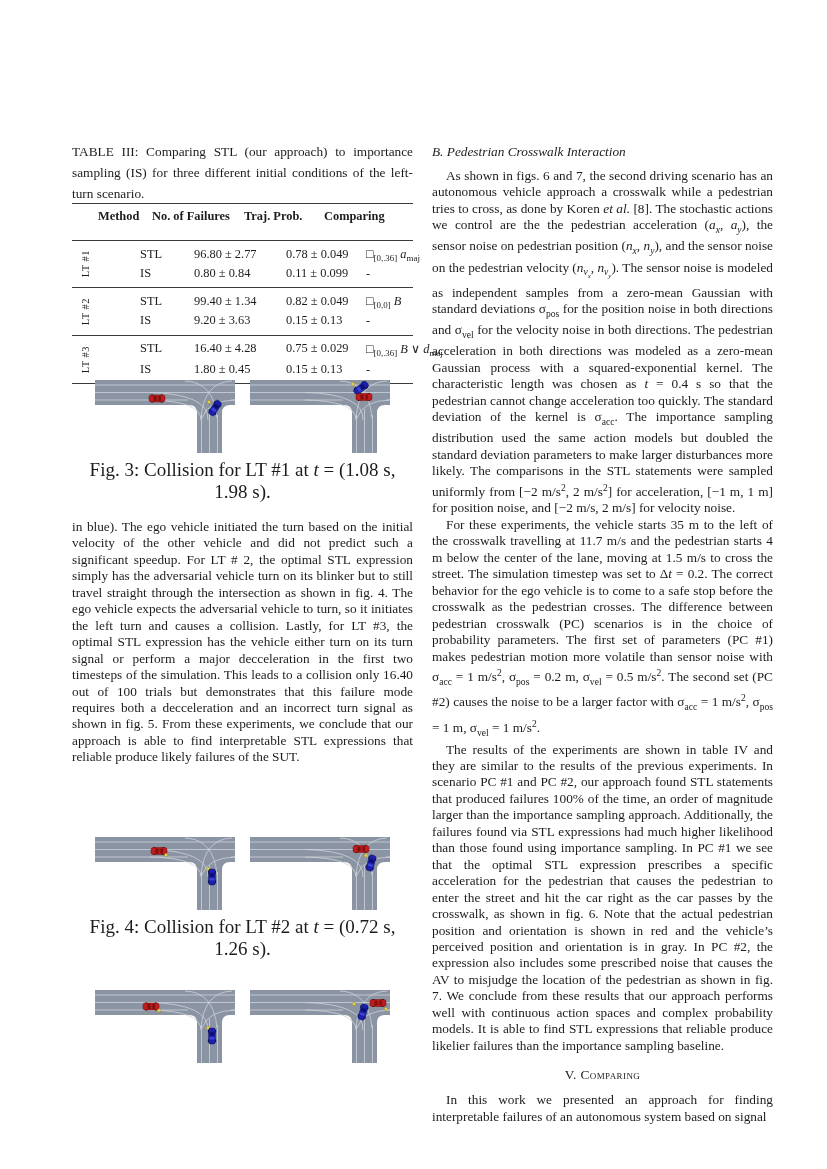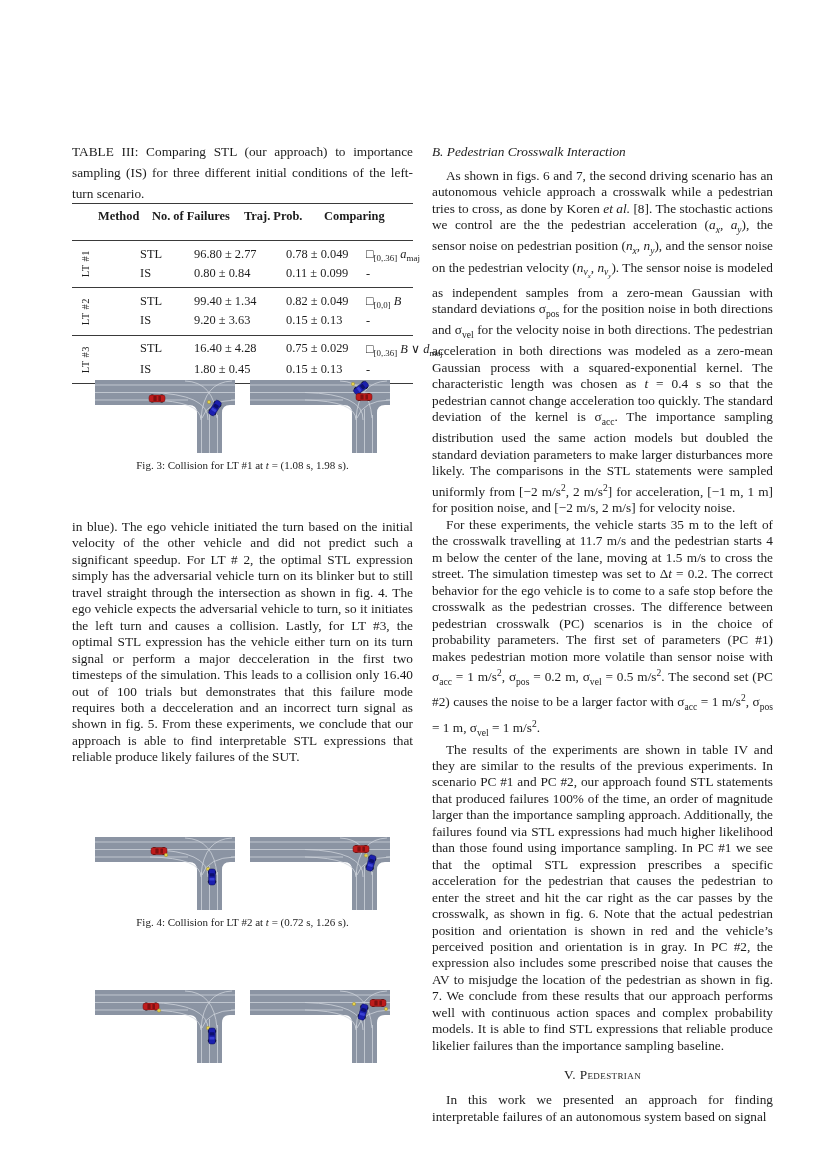--- a/index.html
+++ b/index.html
@@ -3,21 +3,21 @@
 <meta charset="utf-8">
 <style>
   html,body{margin:0;padding:0;background:#e8e8e8;}
   .page{position:relative;width:827px;height:1169px;background:#ffffff;margin:0 auto;
         font-family:"Liberation Serif","DejaVu Serif",serif;color:#1c1c1c;overflow:hidden;}
   .blk{position:absolute;}
   .col{width:341px;}
   p{margin:0;}
   .just{text-align:justify;font-size:13.3px;line-height:16.45px;}
   .indent{text-indent:14px;}
-  .figcap{text-align:center;font-size:11px;margin-top:6px;}
+  .figcap{text-align:center;font-size:19px;margin-top:6px;}
   .figrow{display:flex;justify-content:center;gap:15px;}
   .figrow svg{display:block;}
   
   .tblcap{font-size:13.3px;line-height:21px;text-align:justify;}
   .tbl{font-size:12.4px;border-top:1.6px solid #3a3a3a;width:341px;}
   .t-head{display:grid;grid-template-columns:26px 54px 92px 80px 1fr;
           border-bottom:1px solid #3a3a3a;padding:5px 0 16px 0;}
   .t-head .th{font-weight:bold;}
   .t-group{display:grid;grid-template-columns:26px 1fr;border-bottom:1px solid #3a3a3a;
            padding:4px 0 5px 0;gap:42px;}
@@ -193,17 +193,17 @@
         <use href="#dot-y" transform="translate(136,26)"></use>
       </svg>
     </div>
   </div>
 
   <div class="blk col" style="left:432px;top:144px;">
     <h3 class="sec-b">B. Pedestrian Crosswalk Interaction</h3>
     <p class="just indent">As shown in figs. 6 and 7, the second driving scenario has an autonomous vehicle approach a crosswalk while a pedestrian tries to cross, as done by Koren <i>et al.</i> [8]. The stochastic actions we control are the the pedestrian acceleration (<i>a<sub>x</sub></i>, <i>a<sub>y</sub></i>), the sensor noise on pedestrian position (<i>n<sub>x</sub></i>, <i>n<sub>y</sub></i>), and the sensor noise on the pedestrian velocity (<i>n<sub>v<sub>x</sub></sub></i>, <i>n<sub>v<sub>y</sub></sub></i>). The sensor noise is modeled as independent samples from a zero-mean Gaussian with standard deviations σ<sub>pos</sub> for the position noise in both directions and σ<sub>vel</sub> for the velocity noise in both directions. The pedestrian acceleration in both directions was modeled as a zero-mean Gaussian process with a squared-exponential kernel. The characteristic length was chosen as <i>t</i> = 0.4 s so that the pedestrian cannot change acceleration too quickly. The standard deviation of the kernel is σ<sub>acc</sub>. The importance sampling distribution used the same action models but doubled the standard deviation parameters to make larger disturbances more likely. The comparisons in the STL statements were sampled uniformly from [−2 m/s<sup>2</sup>, 2 m/s<sup>2</sup>] for acceleration, [−1 m, 1 m] for position noise, and [−2 m/s, 2 m/s] for velocity noise.</p>
     <p class="just indent">For these experiments, the vehicle starts 35 m to the left of the crosswalk travelling at 11.7 m/s and the pedestrian starts 4 m below the center of the lane, moving at 1.5 m/s to cross the street. The simulation timestep was set to Δ<i>t</i> = 0.2. The correct behavior for the ego vehicle is to come to a safe stop before the crosswalk as the pedestrian crosses. The difference between pedestrian crosswalk (PC) scenarios is in the choice of probability parameters. The first set of parameters (PC #1) makes pedestrian motion more volatile than sensor noise with σ<sub>acc</sub> = 1 m/s<sup>2</sup>, σ<sub>pos</sub> = 0.2 m, σ<sub>vel</sub> = 0.5 m/s<sup>2</sup>. The second set (PC #2) causes the noise to be a larger factor with σ<sub>acc</sub> = 1 m/s<sup>2</sup>, σ<sub>pos</sub> = 1 m, σ<sub>vel</sub> = 1 m/s<sup>2</sup>.</p>
     <p class="just indent">The results of the experiments are shown in table IV and they are similar to the results of the previous experiments. In scenario PC #1 and PC #2, our approach found STL statements that produced failures 100% of the time, an order of magnitude larger than the importance sampling approach. Additionally, the failures found via STL expressions had much higher likelihood than those found using importance sampling. In PC #1 we see that the optimal STL expression prescribes a specific acceleration for the pedestrian that causes the pedestrian to enter the street and hit the car right as the car passes by the crosswalk, as shown in fig. 6. Note that the actual pedestrian position and orientation is shown in red and the vehicle’s perceived position and orientation is in gray. In PC #2, the expression also includes some prescribed noise that causes the AV to misjudge the location of the pedestrian as shown in fig. 7. We conclude from these results that our approach performs well with continuous action spaces and complex probability models. It is able to find STL expressions that reliable produce likelier failures than the importance sampling baseline.</p>
-    <h3 class="sec-con">V. Pedestrian</h3>
+    <h3 class="sec-con">V. Comparing</h3>
     <p class="just indent">In this work we presented an approach for finding interpretable failures of an autonomous system based on signal</p>
   </div>
 
 </div>
 
 </body></html>

